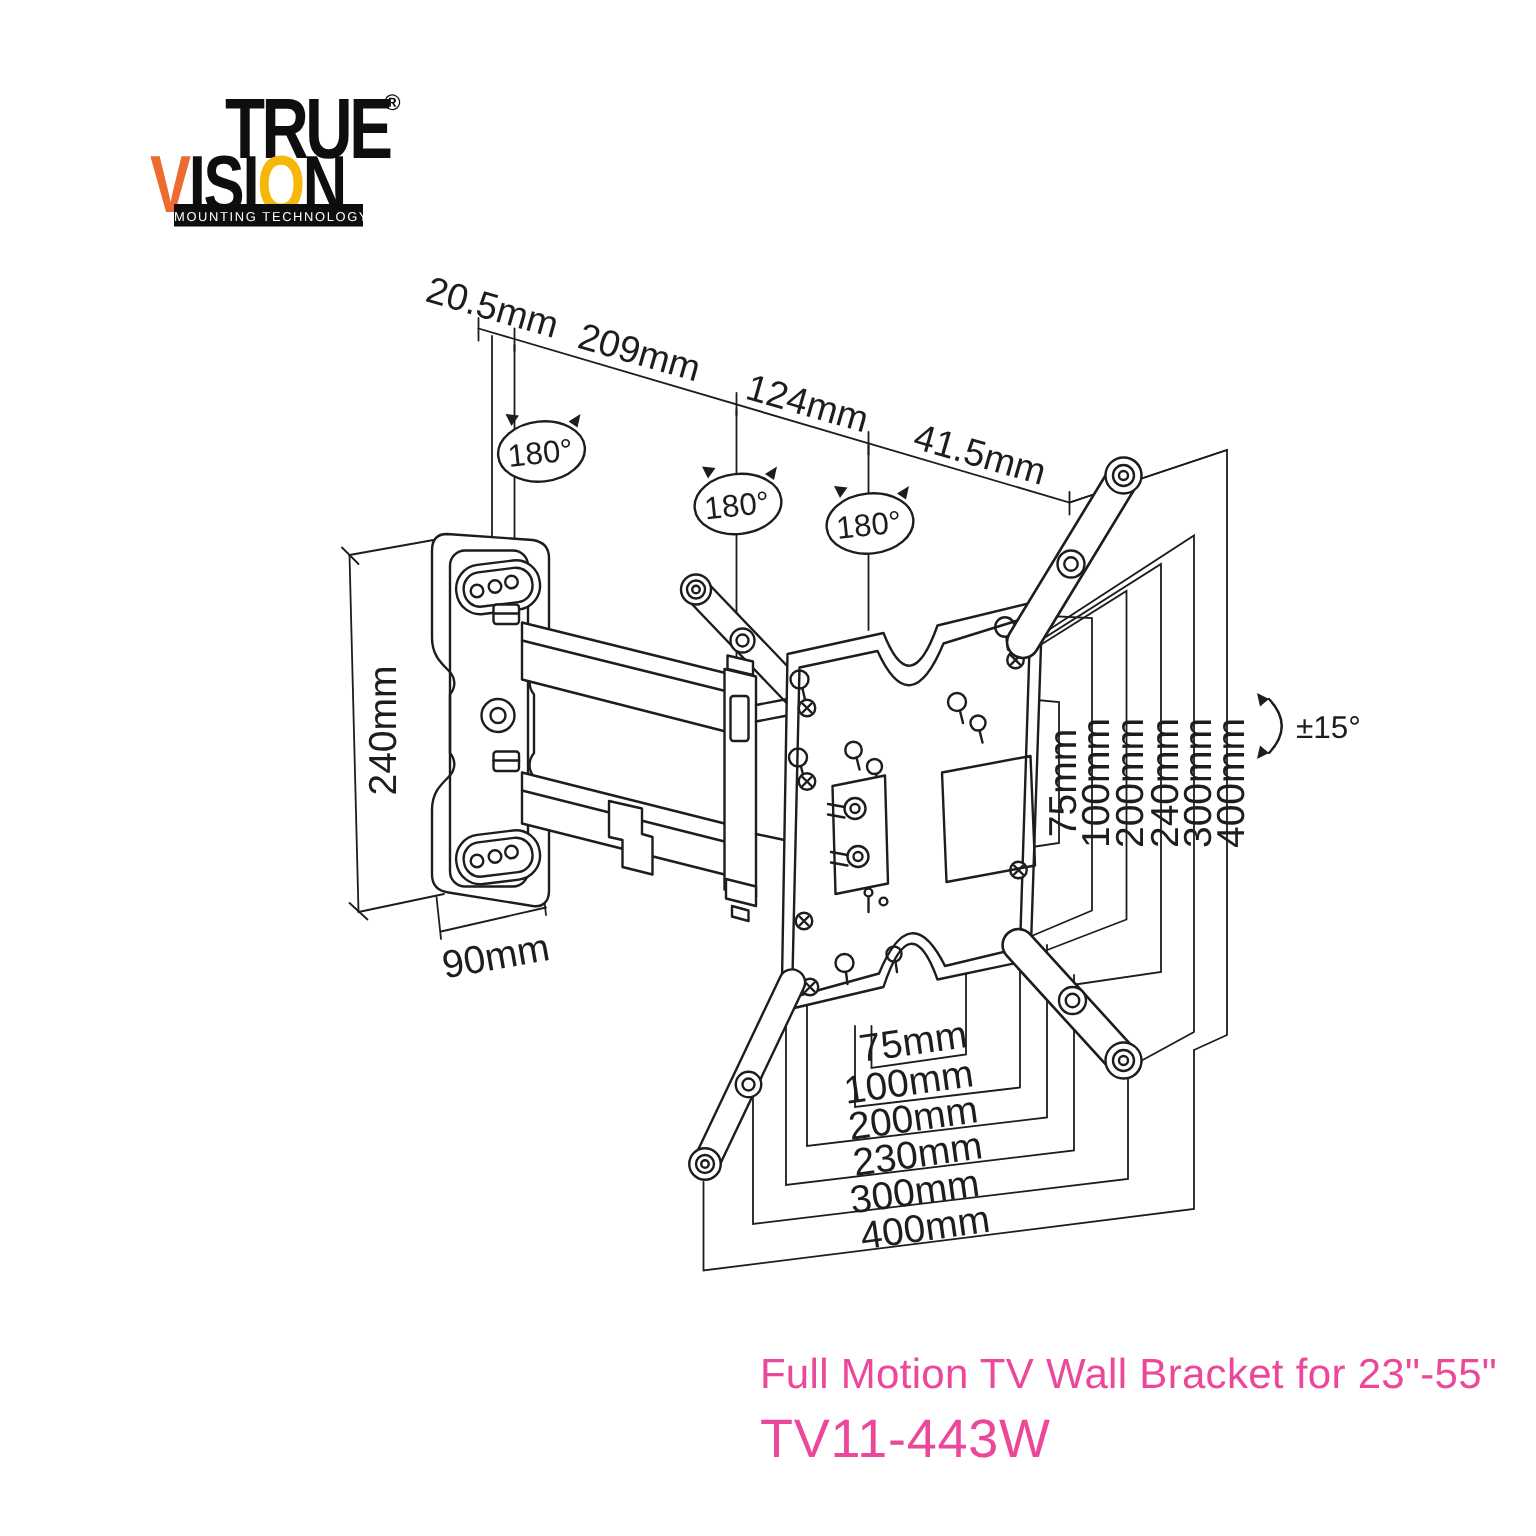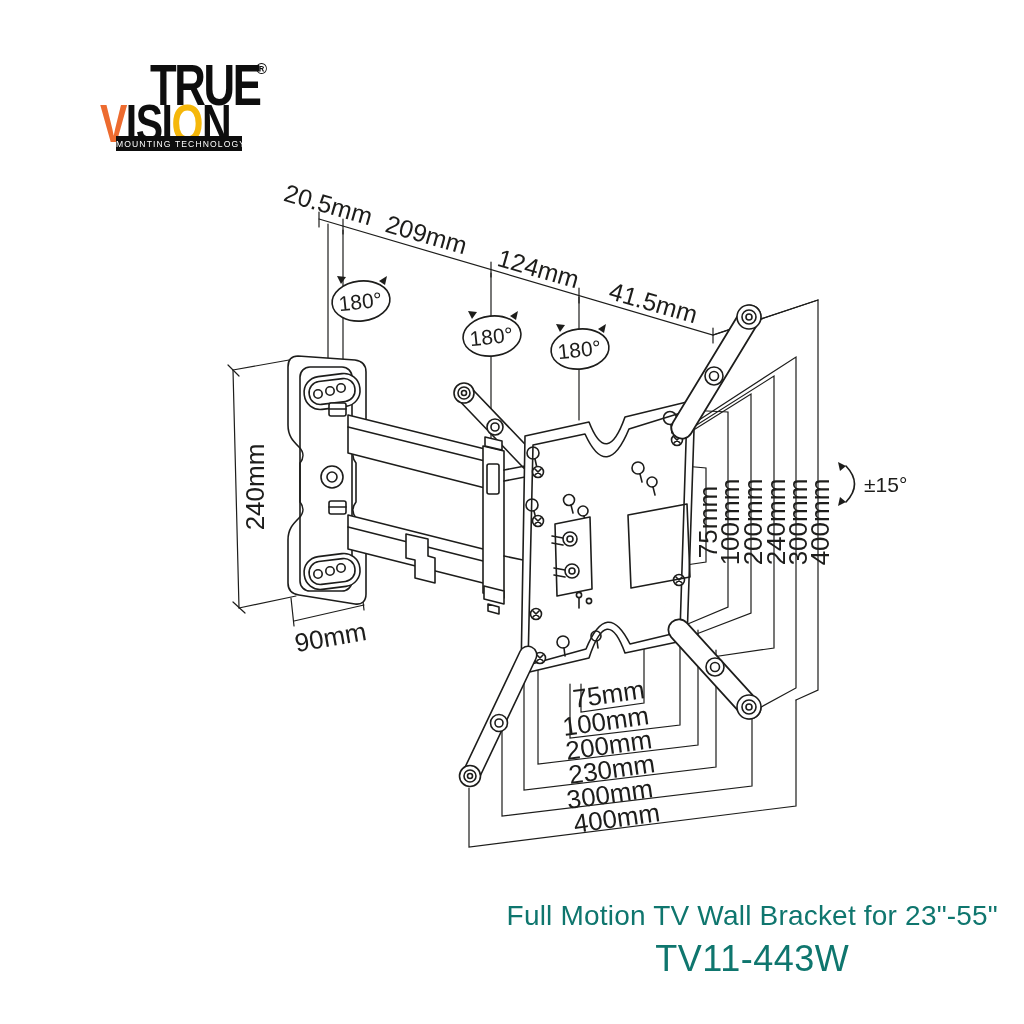--- a/index.html
+++ b/index.html
@@ -8,21 +8,21 @@
   .logo{position:absolute;left:64px;top:56px;width:180px;height:104px;}
   .logo .word-true{position:absolute;left:50px;top:-4px;font-size:56px;font-weight:bold;color:#0e0e0e;
     letter-spacing:-3px;transform:scale(0.78,1.02);transform-origin:left top;white-space:nowrap;}
   .logo .word-vision{position:absolute;left:0px;top:36px;font-size:54px;font-weight:bold;color:#0e0e0e;
     letter-spacing:-2px;transform:scale(0.76,1.0);transform-origin:left top;white-space:nowrap;}
   .logo .lv{color:#ED6B2F;} .logo .lo{color:#F5B70A;}
   .logo .reg{position:absolute;left:156px;top:4px;font-size:15px;color:#0e0e0e;font-weight:bold;}
   .logo .tagbar{position:absolute;left:16px;top:80px;width:126px;height:15px;background:#0d0d0d;
     color:#ffffff;font-size:8.6px;letter-spacing:1.1px;text-align:center;line-height:16px;white-space:nowrap;}
   
-  .caption{position:absolute;right:62px;top:900px;text-align:center;color:#0f766e;}
+  .caption{position:absolute;right:62px;top:900px;text-align:left;color:#ec4899;}
   .caption .t1{font-size:28px;letter-spacing:0.2px;}
   .caption .t2{font-size:36px;margin-top:6px;letter-spacing:0.5px;}
   
   svg{position:absolute;left:0;top:0;}
   .ln{stroke:#1d1d1b;fill:none;stroke-width:1.6;stroke-linecap:round;stroke-linejoin:round;}
   .lnf{stroke:#1d1d1b;fill:#ffffff;stroke-width:1.6;stroke-linecap:round;stroke-linejoin:round;}
   .dim{stroke:#1d1d1b;fill:none;stroke-width:1.2;stroke-linecap:round;}
   .armo{stroke:#1d1d1b;stroke-width:23;stroke-linecap:round;fill:none;}
   .armi{stroke:#ffffff;stroke-width:19.5;stroke-linecap:round;fill:none;}
   .armo2{stroke:#1d1d1b;stroke-width:19;stroke-linecap:round;fill:none;}

